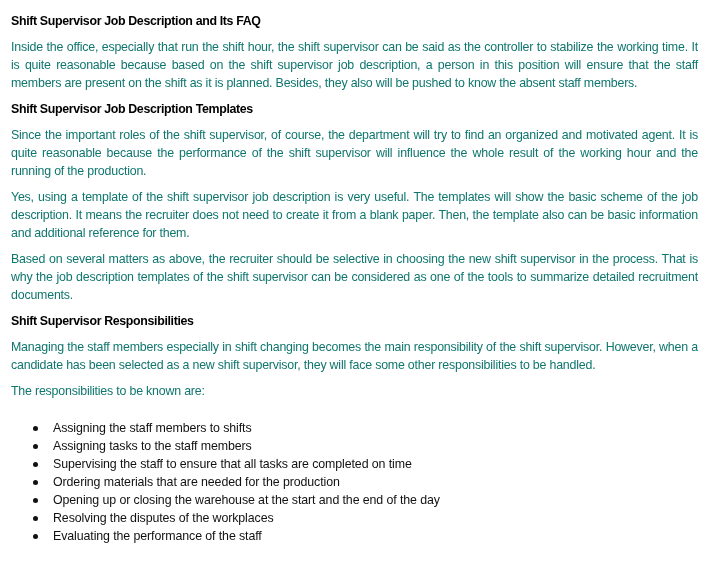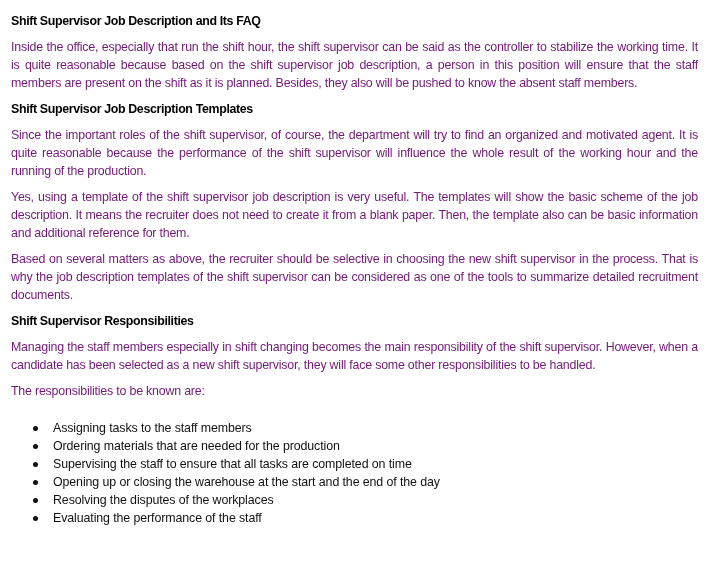--- a/index.html
+++ b/index.html
@@ -27,21 +27,21 @@
       line-height: 18px;
       margin: 0 0 8px 0;
       color: #000;
     }
     .para {
       font-size: 12.4px;
       letter-spacing: -0.2px;
       line-height: 18px;
       text-align: justify;
       margin: 0 0 8px 0;
-      color: #701a75;
+      color: #0f766e;
     }
     .list {
       list-style: none;
       margin: 0;
       padding: 0;
     }
     .list-item {
       position: relative;
       font-size: 12.4px;
       letter-spacing: -0.1px;
@@ -72,29 +72,33 @@
   <p class="para">Yes, using a template of the shift supervisor job description is very useful. The templates will show the basic scheme of the job description. It means the recruiter does not need to create it from a blank paper. Then, the template also can be basic information and additional reference for them.</p>
   <p class="para">Based on several matters as above, the recruiter should be selective in choosing the new shift supervisor in the process. That is why the job description templates of the shift supervisor can be considered as one of the tools to summarize detailed recruitment documents.</p>
 
   <div class="heading">Shift Supervisor Responsibilities</div>
   <p class="para">Managing the staff members especially in shift changing becomes the main responsibility of the shift supervisor. However, when a candidate has been selected as a new shift supervisor, they will face some other responsibilities to be handled.</p>
   <p class="para" style="margin-bottom:19px;">The responsibilities to be known are:</p>
 
   <ul class="list">
     <li class="list-item">
       <span class="bullet"></span>
+      <span>Assigning the staff members to shifts</span>
+    </li>
+    <li class="list-item">
+      <span class="bullet"></span>
       <span>Assigning tasks to the staff members</span>
     </li>
     <li class="list-item">
       <span class="bullet"></span>
-      <span>Ordering materials that are needed for the production</span>
+      <span>Supervising the staff to ensure that all tasks are completed on time</span>
     </li>
     <li class="list-item">
       <span class="bullet"></span>
-      <span>Supervising the staff to ensure that all tasks are completed on time</span>
+      <span>Ordering materials that are needed for the production</span>
     </li>
     <li class="list-item">
       <span class="bullet"></span>
       <span>Opening up or closing the warehouse at the start and the end of the day</span>
     </li>
     <li class="list-item">
       <span class="bullet"></span>
       <span>Resolving the disputes of the workplaces</span>
     </li>
     <li class="list-item">

